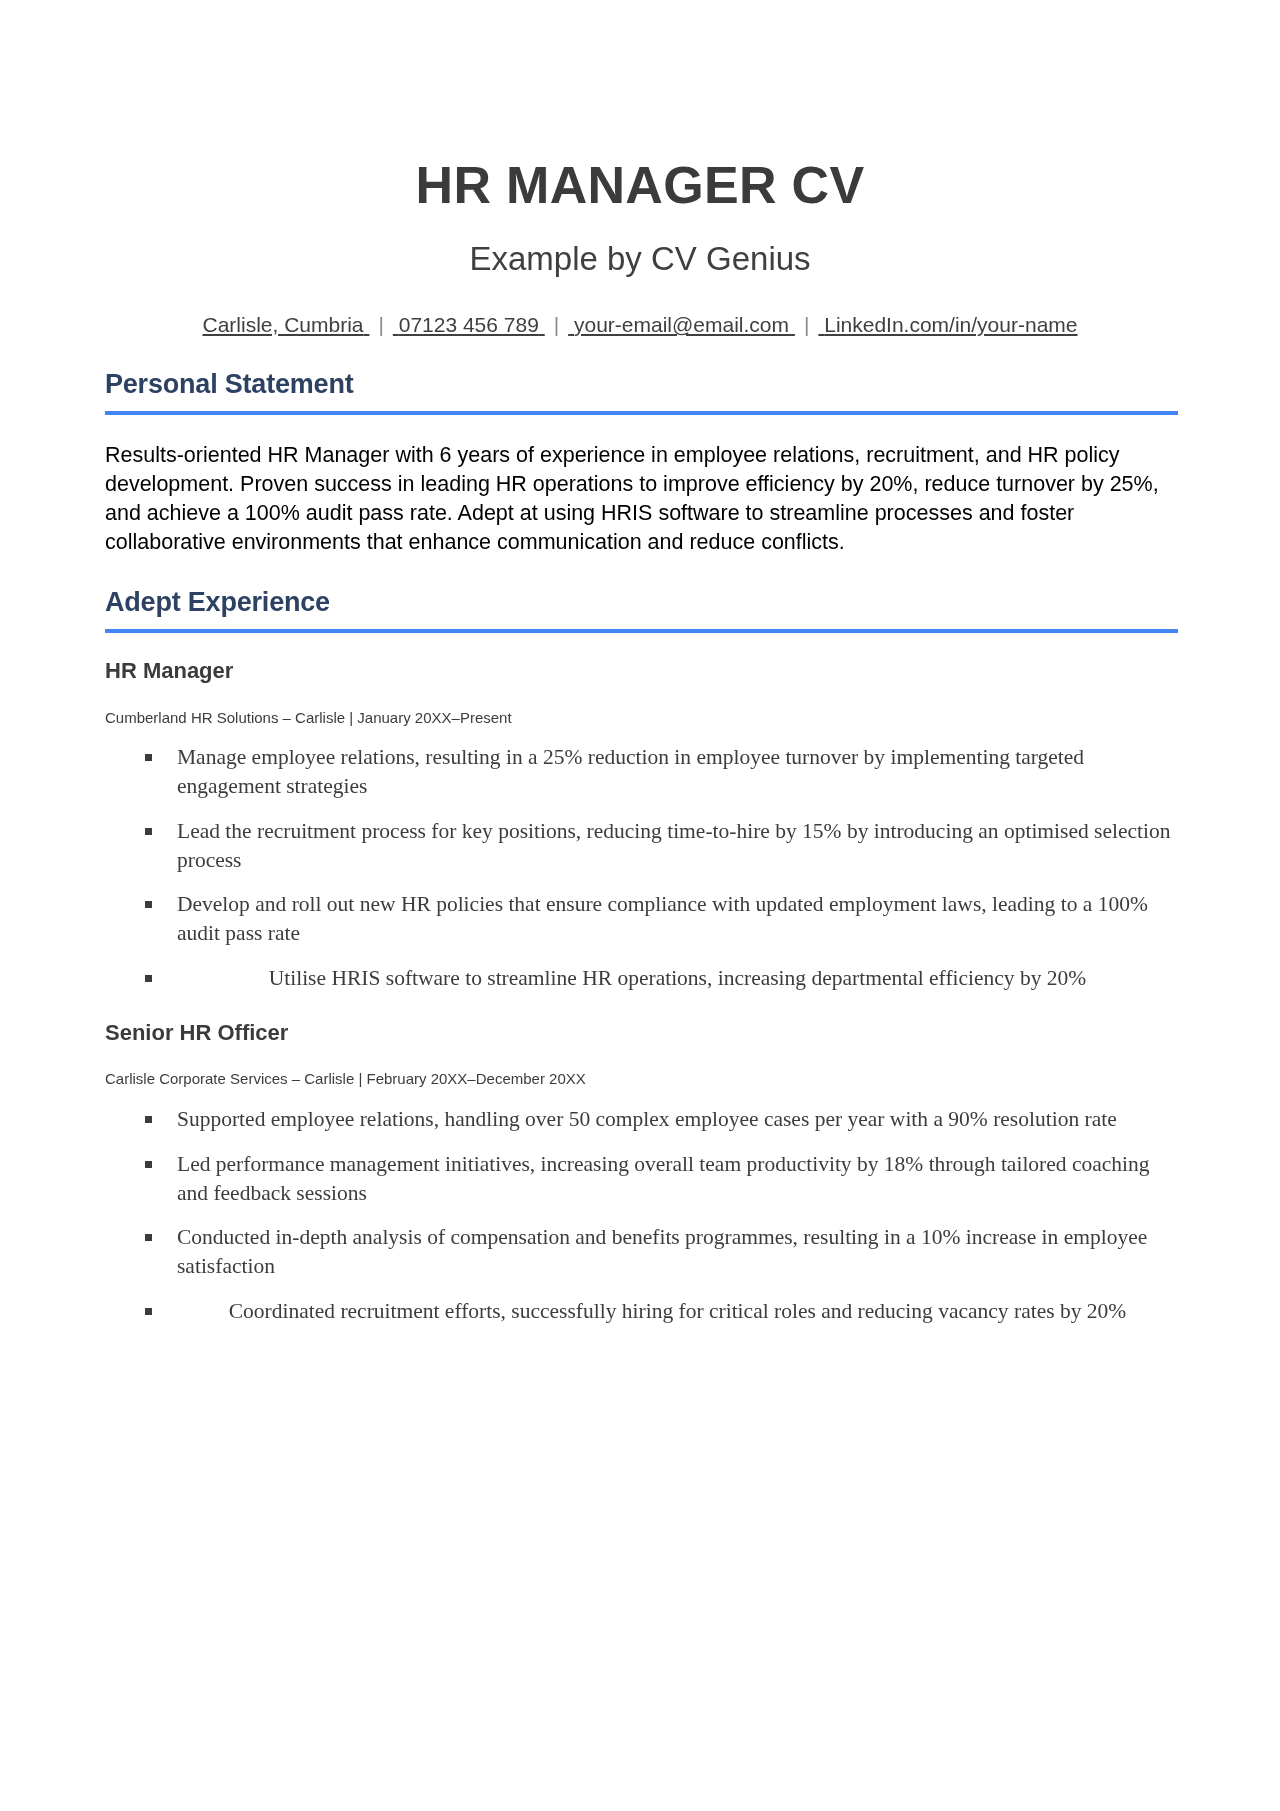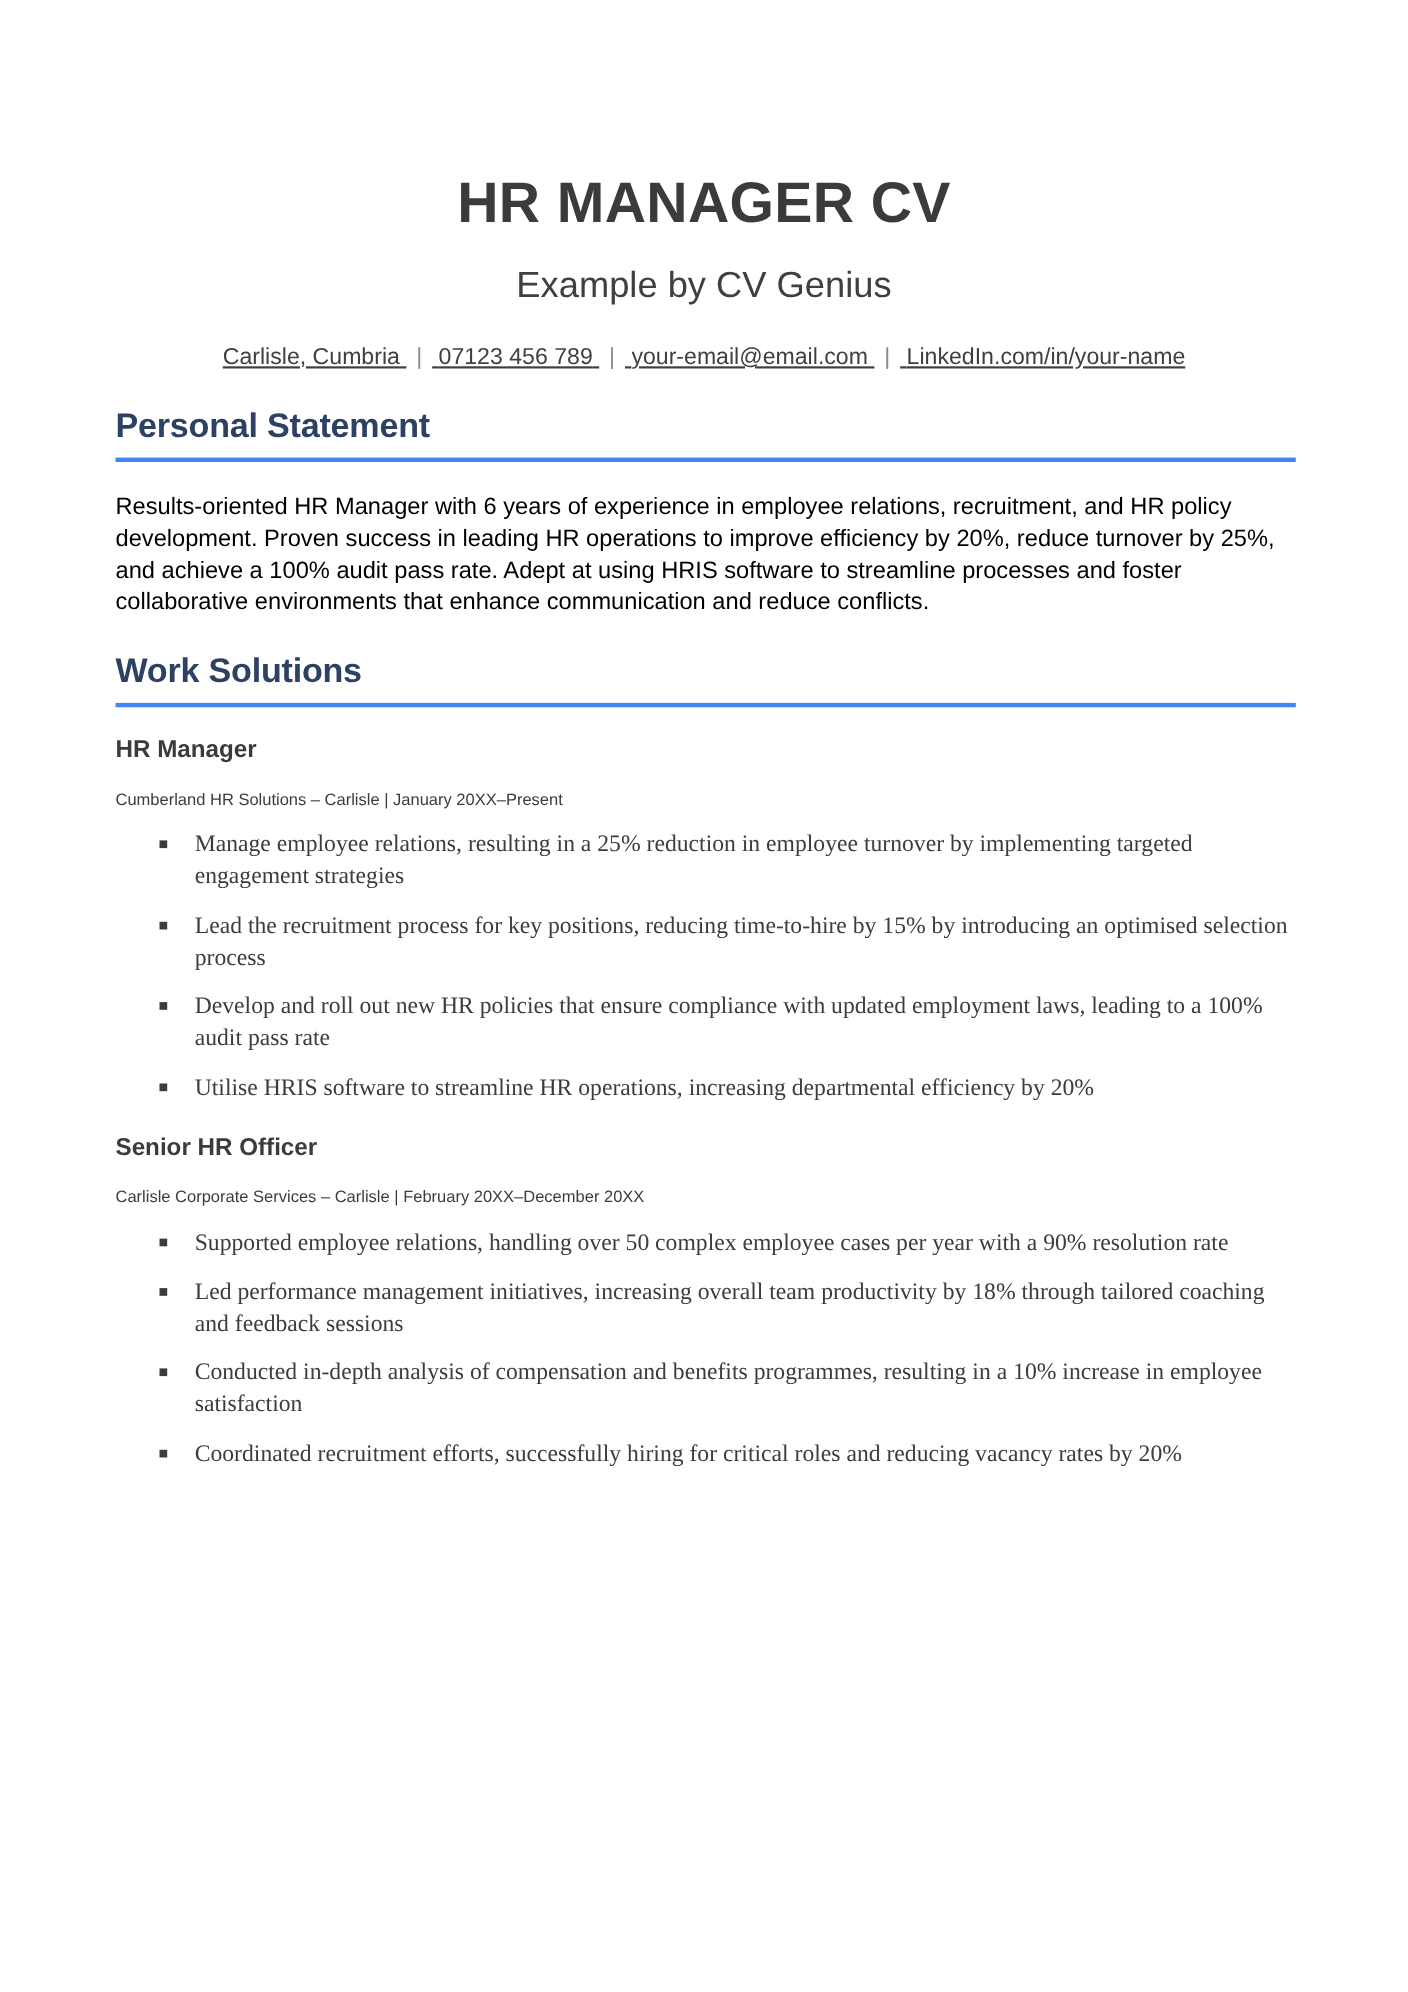--- a/index.html
+++ b/index.html
@@ -68,21 +68,21 @@
     color: #8a8a8a;
     padding: 0 9px;
     font-weight: 300;
   }
 
   
   .section {
     margin-top: 30px;
   }
   .section-title {
-    font-size: 31px;
+    font-size: 27px;
     font-weight: 700;
     color: #2d4163;
     margin: 0 0 0 7px;
     line-height: 1.25;
     letter-spacing: -0.2px;
   }
   .section-rule {
     height: 4px;
     background: #4285f4;
     margin: 9px 4px 0 7px;
@@ -132,20 +132,21 @@
     position: relative;
     font-size: 21.5px;
     line-height: 1.34;
     color: #3c3c3c;
     margin: 0 0 16px 0;
     padding-left: 32px;
     font-family: Liberation Serif, serif;
   }
   .bullets li:last-child {
     margin-bottom: 0;
+    text-align: center;
   }
   .bullets li .marker {
     position: absolute;
     left: 0;
     top: 11px;
     width: 7px;
     height: 7px;
     background: #3c3c3c;
     display: block;
   }
@@ -178,21 +179,21 @@
 
     <div class="section">
       <h2 class="section-title" style="color: rgb(45, 65, 99);">Personal Statement</h2>
       <div class="section-rule" style="background: rgb(66, 133, 244);"></div>
       <div class="section-body">
         <p class="paragraph">Results-oriented HR Manager with 6 years of experience in employee relations, recruitment, and HR policy development. Proven success in leading HR operations to improve efficiency by 20%, reduce turnover by 25%, and achieve a 100% audit pass rate. Adept at using HRIS software to streamline processes and foster collaborative environments that enhance communication and reduce conflicts.</p>
       </div>
     </div>
 
     <div class="section">
-      <h2 class="section-title" style="color: rgb(45, 65, 99);">Work Solutions</h2>
+      <h2 class="section-title" style="color: rgb(45, 65, 99);">Adept Experience</h2>
       <div class="section-rule" style="background: rgb(66, 133, 244);"></div>
 
       <div class="work-entries">
 
         <div class="entry">
           <h3 class="entry-title">HR Manager</h3>
           <div class="entry-meta">Cumberland HR Solutions – Carlisle | January 20XX–Present</div>
           <ul class="bullets">
             <li>
               <span class="marker"></span>

